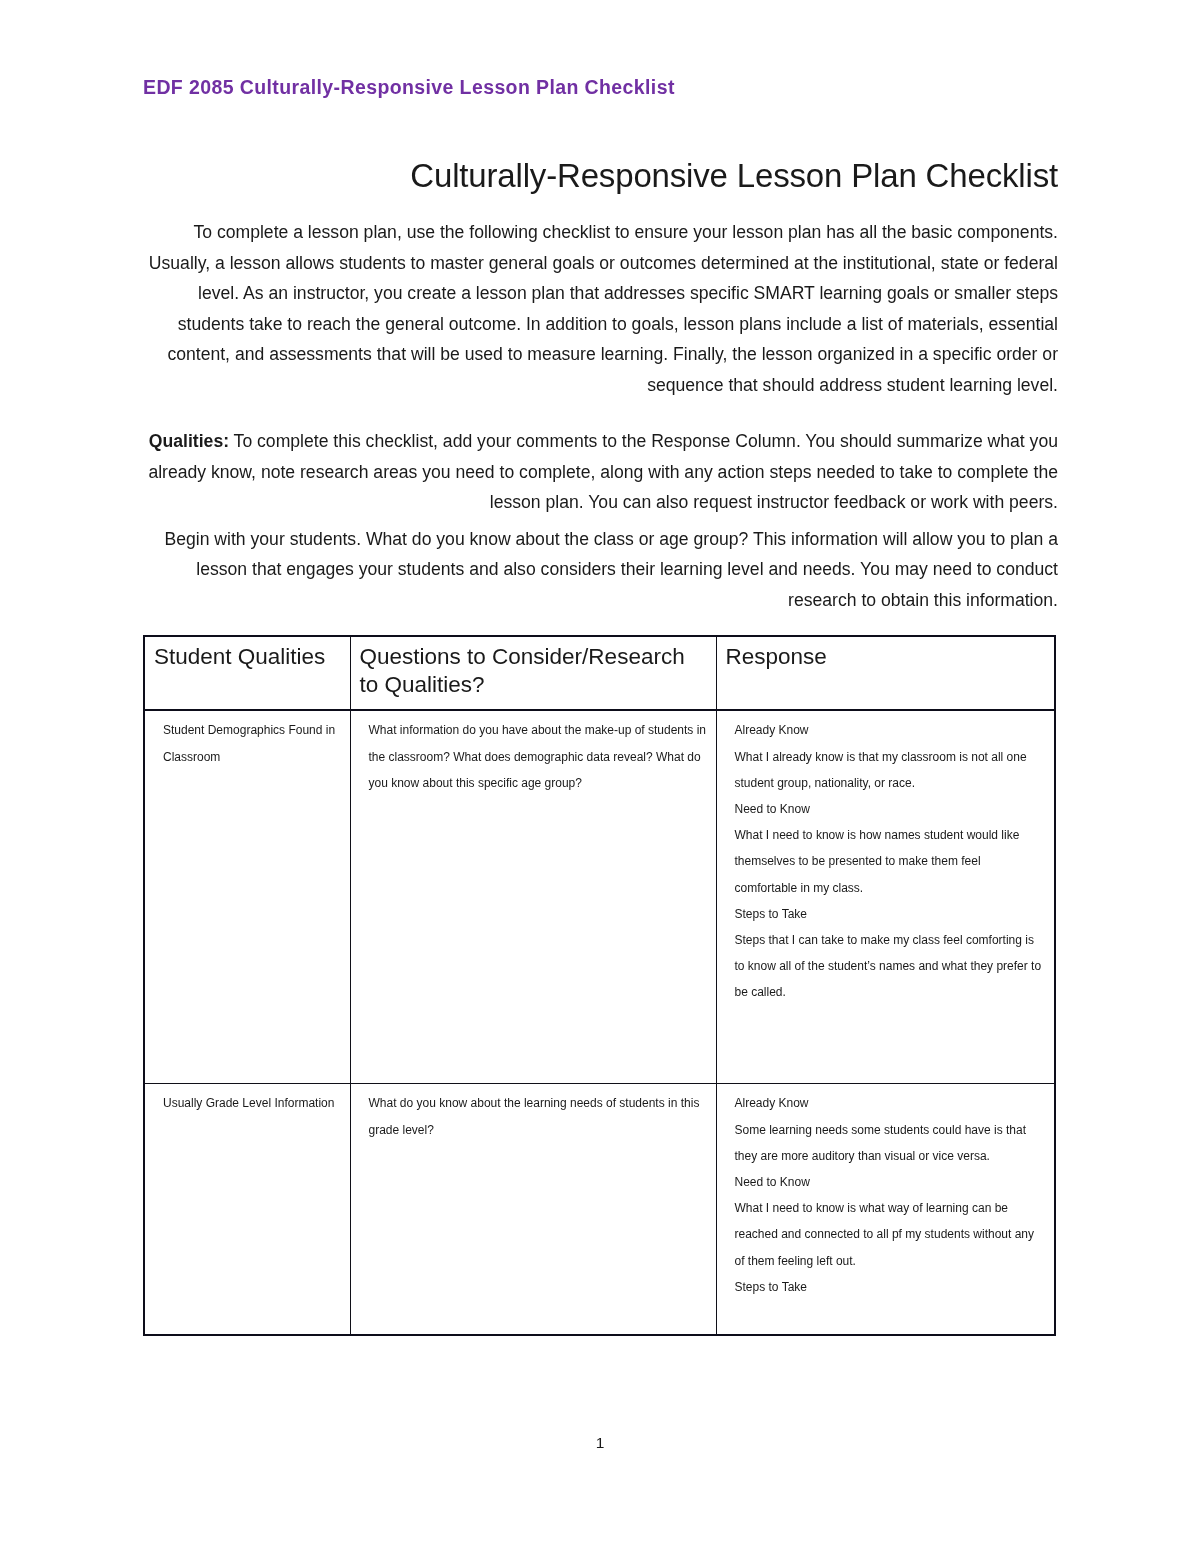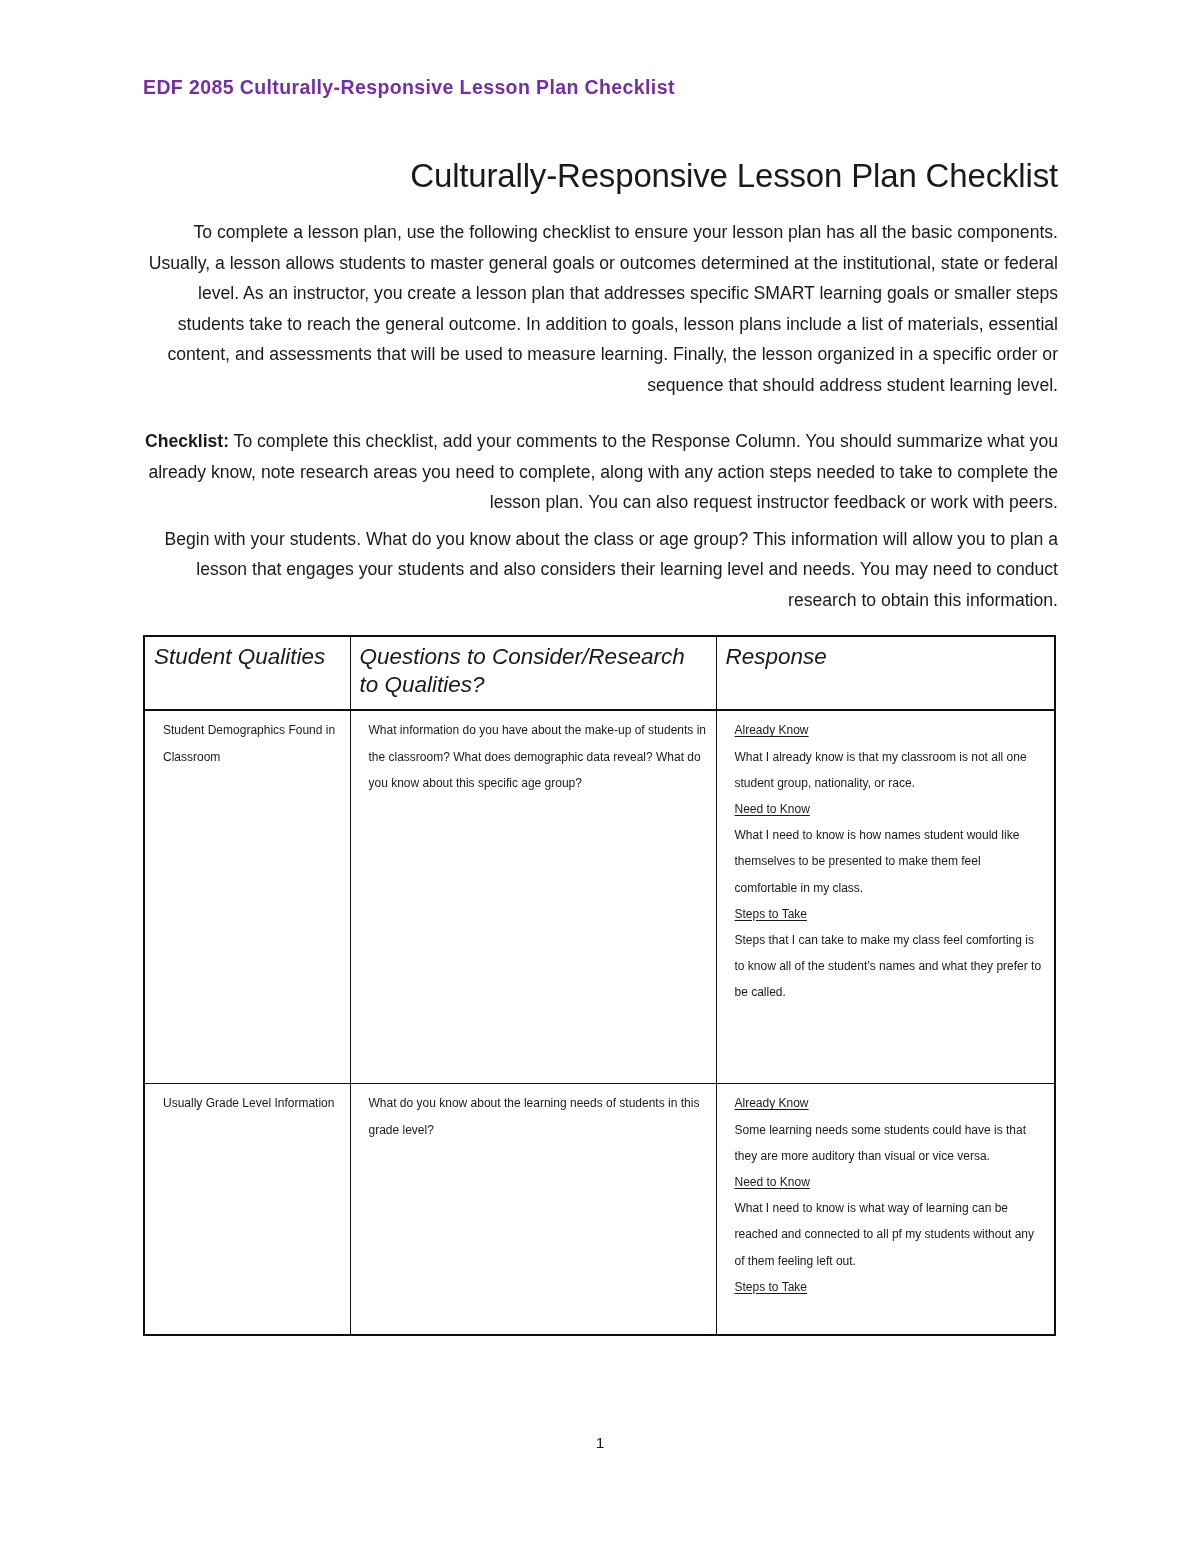--- a/index.html
+++ b/index.html
@@ -96,27 +96,26 @@
   }
   .checklist-table tr.head-row td {
     font-size: 22.5px;
     line-height: 28px;
     padding: 6px 8px 10px 9px;
   }
   .checklist-table tr.head-row {
     border-bottom: 2px solid #0d0d1a;
   }
   .cell-label {
-    text-decoration: underline;
     text-underline-offset: 2px;
   }
   .cell-line { display: block; }
 
   
-  .row-h1 td { height: 56px; font-style: italic; }
+  .row-h1 td { height: 56px; }
   .row-h2 td { height: 358px; }
   .row-h3 td { height: 236px; }
 
   
   .page-number {
     position: absolute;
     left: 0;
     top: 1434px;
     width: 1200px;
     text-align: center;
@@ -131,21 +130,21 @@
 <div class="page">
 
   <div class="content">
 
     <div class="doc-header">EDF 2085 Culturally-Responsive Lesson Plan Checklist</div>
 
     <h1 class="doc-title">Culturally-Responsive Lesson Plan Checklist</h1>
 
     <p class="body">To complete a lesson plan, use the following checklist to ensure your lesson plan has all the basic components. Usually, a lesson allows students to master general goals or outcomes determined at the institutional, state or federal level.  As an instructor, you create a lesson plan that addresses specific SMART learning goals or smaller steps students take to reach the general outcome. In addition to goals, lesson plans include a list of materials, essential content, and assessments that will be used to measure learning.  Finally, the lesson organized in a specific order or sequence that should address student learning level.</p>
 
-    <p class="body spaced"><span class="bold">Checklist:</span><span> To complete this checklist, add your comments to the Response Column.  You should summarize what you already know, note research areas you need to complete, along with any action steps needed to take to complete the lesson plan. You can also request instructor feedback or work with peers.</span></p>
+    <p class="body spaced"><span class="bold">Qualities:</span><span> To complete this checklist, add your comments to the Response Column.  You should summarize what you already know, note research areas you need to complete, along with any action steps needed to take to complete the lesson plan. You can also request instructor feedback or work with peers.</span></p>
 
 
     <p class="body">Begin with your students.  What do you know about the class or age group? This information will allow you to plan a lesson that engages your students and also considers their learning level and needs. You may need to conduct research to obtain this information.</p>
 
     <table class="checklist-table">
       <colgroup>
         <col class="c1">
           <col class="c2">
           <col class="c3">
       </colgroup>

